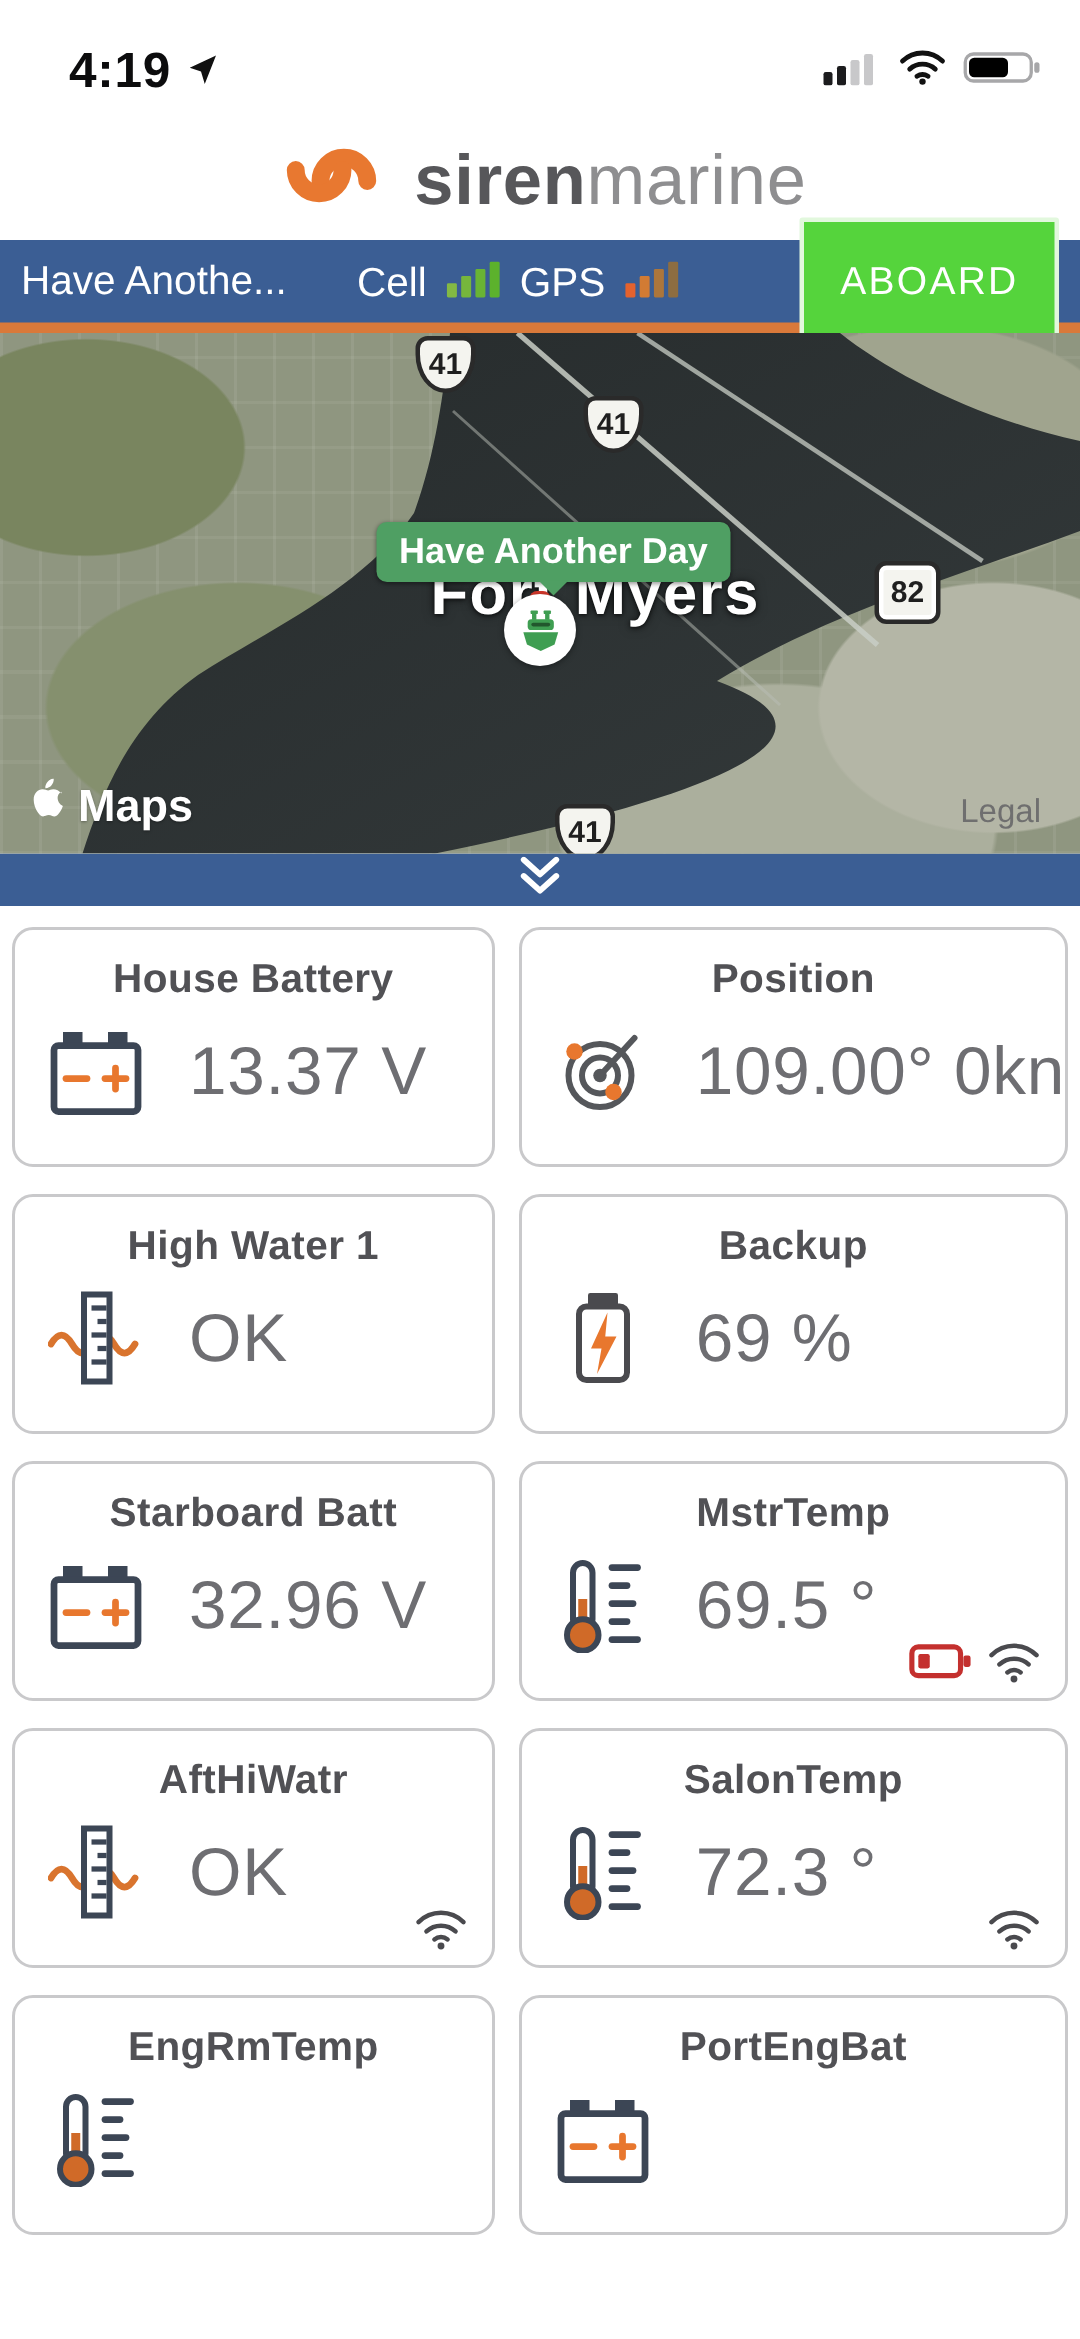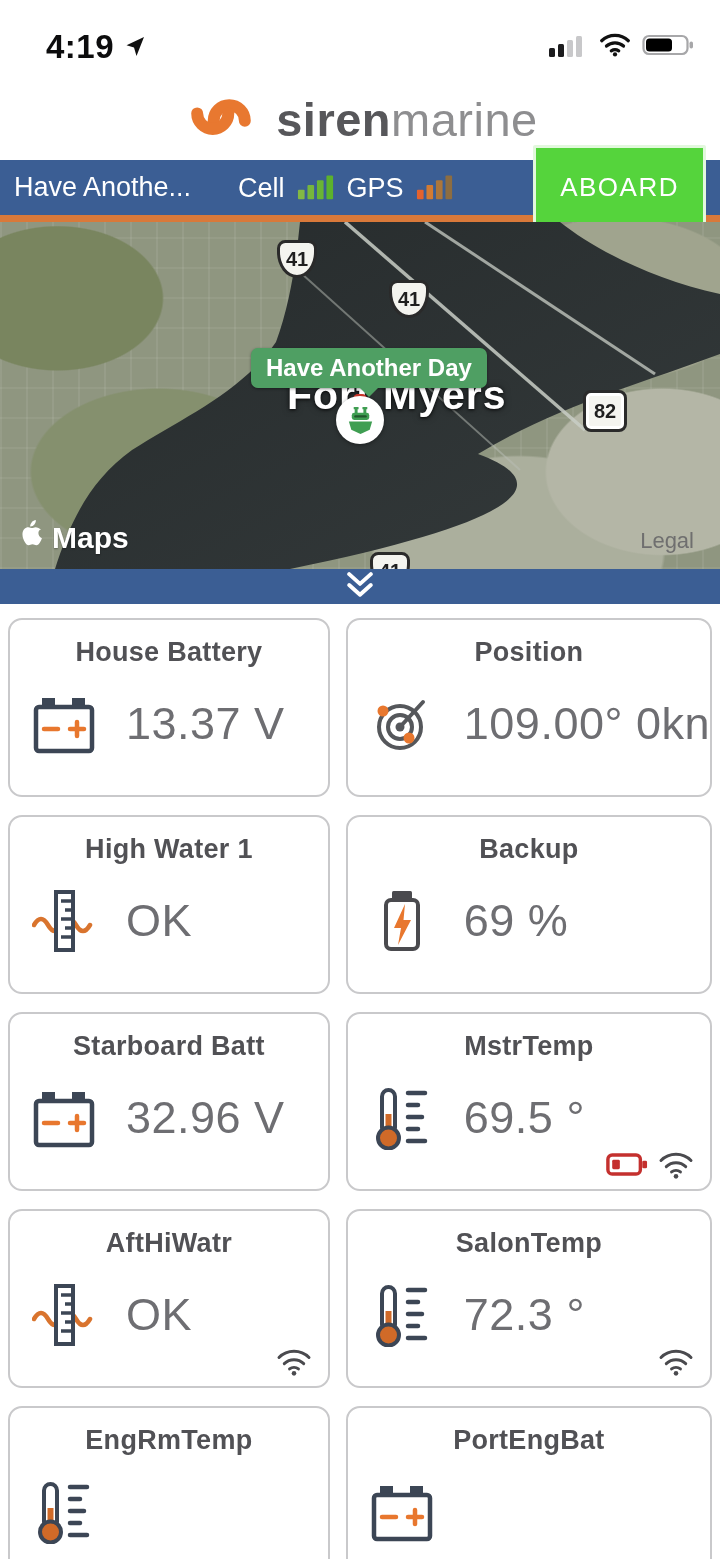--- a/index.html
+++ b/index.html
@@ -33,21 +33,21 @@
       radial-gradient(190px 130px at 8% 22%, #79855f 0 55%, transparent 56%),
       radial-gradient(230px 150px at 22% 72%, #85906e 0 55%, transparent 56%),
       radial-gradient(260px 160px at 86% 22%, #a0a48e 0 50%, transparent 51%),
       radial-gradient(210px 150px at 92% 72%, #b4b6a6 0 55%, transparent 56%),
       radial-gradient(320px 210px at 72% 95%, #abaf9d 0 45%, transparent 46%),
       repeating-linear-gradient(90deg, rgba(255,255,255,.07) 0 2px, transparent 2px 26px),
       repeating-linear-gradient(0deg, rgba(255,255,255,.06) 0 2px, transparent 2px 30px);
   }
   .map-water { position:absolute; inset:0; }
   .shield { position:absolute; display:flex; align-items:center; justify-content:center;
-    background:#f4f4ef; color:#1f1f1f; font-weight:700; font-size:20px; border:3px solid #2a2a2a;margin-top:16px; }
+    background:#f4f4ef; color:#1f1f1f; font-weight:700; font-size:20px; border:3px solid #2a2a2a; }
   .us-shield { width:40px; height:38px; border-radius:9px 9px 55% 55% / 9px 9px 75% 75%; }
   .fl-shield { width:44px; height:42px; border-radius:8px; box-shadow:inset 0 0 0 3px #fff; }
   .city-label { position:absolute; left:287px; top:150px; font-size:41px; font-weight:700; color:#fff;
     letter-spacing:1px; text-shadow:0 1px 3px rgba(0,0,0,.75), 0 0 7px rgba(0,0,0,.5); white-space:nowrap; }
   .tooltip { position:absolute; left:251px; top:126px; background:#4f9f63; color:#fff; font-size:24px; font-weight:700;
     padding:6px 15px; border-radius:7px; box-shadow:0 1px 3px rgba(0,0,0,.4); white-space:nowrap; }
   .tooltip::after { content:""; position:absolute; left:50%; bottom:-9px; transform:translateX(-50%);
     border:10px solid transparent; border-top:10px solid #4f9f63; border-bottom:none; }
   .pin-stub { position:absolute; left:353px; top:172px; width:14px; height:22px; background:#d6392c; border-radius:5px; }
   .marker { position:absolute; left:336px; top:174px; width:48px; height:48px; background:#fff; border-radius:50%;
@@ -55,21 +55,21 @@
   .maps-logo { position:absolute; left:20px; bottom:13px; display:flex; align-items:center; gap:7px; color:#fff;
     font-size:30px; font-weight:600; text-shadow:0 1px 2px rgba(0,0,0,.35); }
   .legal { position:absolute; right:26px; bottom:15px; color:#6f6f6f; font-size:22px; }
 
   
   .reveal-bar { height:35px; background:#3b5e94; display:flex; align-items:center; justify-content:center; }
 
   
   .sensor-grid { position:absolute; top:604px; left:0; right:0; bottom:0; background:#fff;
     padding:14px 8px; display:grid; grid-template-columns:1fr 1fr; gap:18px 16px; align-content:start; }
-  .card { height:179px; background:#fff; border:2px solid #c9c9cb; border-radius:14px; position:relative;
+  .card { height:160px; background:#fff; border:2px solid #c9c9cb; border-radius:14px; position:relative;
     display:flex; flex-direction:column; }
   .card-title { margin-top:17px; text-align:center; font-size:27px; font-weight:700; color:#515155; letter-spacing:.3px; }
   .card-body { flex:1; display:flex; align-items:center; padding:0 0 16px 22px; gap:30px; }
   .card-icon { width:64px; height:64px; flex-shrink:0; color:#3c4655; }
   .card-icon svg { width:64px; height:64px; display:block; }
   .card-value { font-size:45px; color:#6e6e72; letter-spacing:.5px; white-space:nowrap; }
   .badges { position:absolute; right:16px; bottom:10px; display:flex; align-items:center; gap:10px; }
   .badge-low-battery { width:42px; height:27px; }
   .badge-wireless { width:36px; height:30px; color:#4a4a4e; }
 

